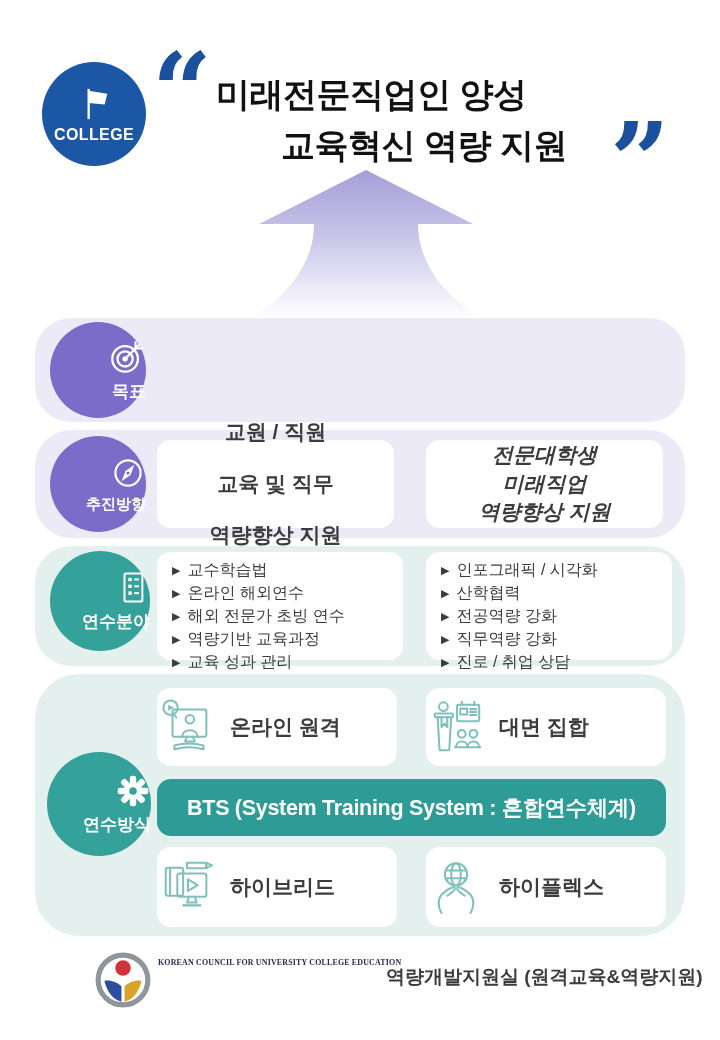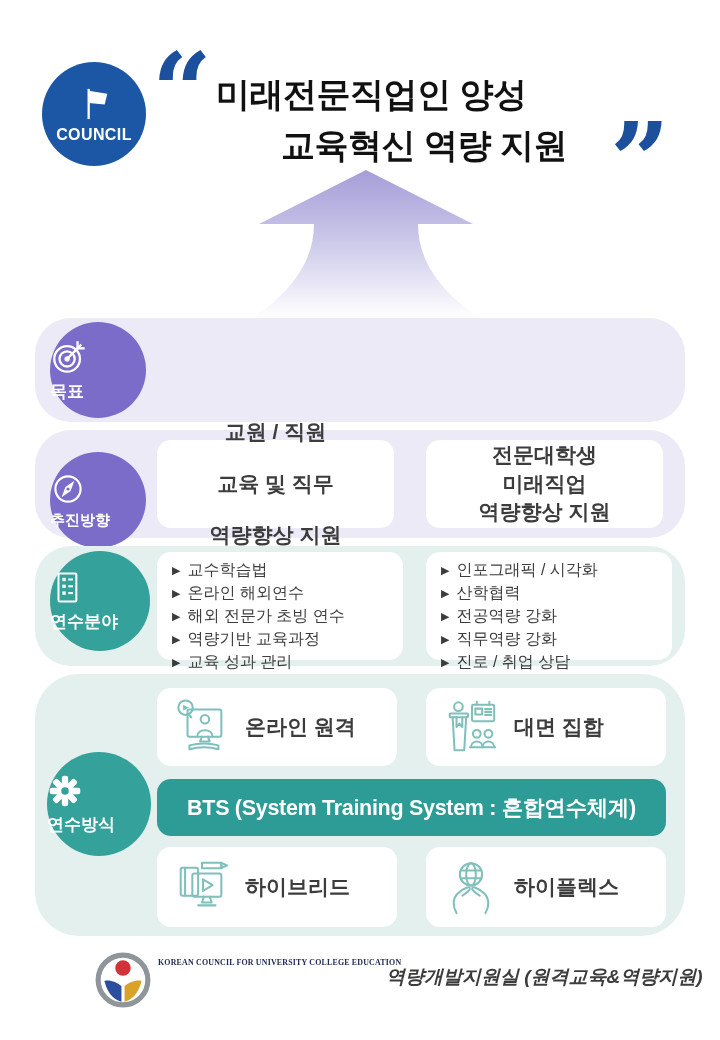--- a/index.html
+++ b/index.html
@@ -20,80 +20,80 @@
   .mission-line1{left:216px;top:72px;}
   .mission-line2{left:281px;top:123px;}
   
   .up-arrow{position:absolute;left:252px;top:170px;}
   
   .band{position:absolute;left:35px;width:650px;border-radius:36px;}
   .band-lavender{background:#eceaf6;}
   .band-mint{background:#e3f0ed;}
   .row-circle{
     position:absolute;border-radius:50%;color:#fff;
-    display:flex;flex-direction:column;align-items:flex-start;justify-content:center;gap:4px;
+    display:flex;flex-direction:column;align-items:flex-end;justify-content:center;gap:4px;
   }
   .circle-purple{background:#7a6cc8;}
   .circle-teal{background:#35a19b;}
   .row-circle .circ-label{font-weight:bold;color:#fff;white-space:nowrap;}
   .white-box{position:absolute;background:#fff;border-radius:14px;}
   .center-col{display:flex;flex-direction:column;align-items:center;justify-content:center;text-align:center;}
   .dark-bold{color:#3c3c3c;font-weight:bold;}
   
   .goal-band{top:318px;height:104px;}
   .goal-circle{left:50px;top:322px;width:96px;height:96px;}
   .goal-box{left:156px;top:328px;width:492px;height:84px;font-size:22.5px;line-height:1.45;}
   
   .dir-band{top:430px;height:108px;}
-  .dir-circle{left:50px;top:452px;width:96px;height:96px;}
+  .dir-circle{left:50px;top:436px;width:96px;height:96px;}
   .dir-box{top:440px;width:237px;height:88px;font-size:21px;line-height:1.38;}
   .dir-box1{left:157px;gap:23px;}
-  .dir-box2{left:426px;}
+  .dir-box2{left:426px;font-style:italic;}
   
   .fld-band{top:546px;height:120px;}
   .fld-circle{left:50px;top:551px;width:100px;height:100px;}
   .fld-box{top:552px;width:246px;height:108px;padding:9px 4px 9px 15px;box-sizing:border-box;}
   .fld-box1{left:157px;}
   .fld-box2{left:426px;}
   .fld-list{list-style:none;margin:0;padding:0;}
   .fld-list li{font-size:16px;line-height:18px;color:#3c3c3c;white-space:nowrap;display:flex;align-items:center;}
   .fld-list li + li{margin-top:5px;}
   .bullet{font-size:11px;color:#3c3c3c;margin-right:7px;}
   
   .mth-band{top:674px;height:262px;border-radius:44px;}
   .mth-circle{left:47px;top:752px;width:104px;height:104px;}
-  .mth-box{display:flex;align-items:center;gap:14px;padding-left:16px;box-sizing:border-box;font-size:21px;}
+  .mth-box{display:flex;align-items:center;gap:14px;padding-left:1px;box-sizing:border-box;font-size:21px;}
   .mth-top{top:688px;height:78px;width:240px;}
   .mth-bot{top:847px;height:80px;width:240px;}
   .col-a{left:157px;} .col-b{left:426px;}
   .bts-band{
     position:absolute;left:157px;top:779px;width:509px;height:57px;border-radius:14px;background:#2d9b96;
     display:flex;align-items:center;justify-content:center;color:#fff;font-size:21.5px;font-weight:bold;letter-spacing:-0.3px;
   }
   
   .footer-logo{position:absolute;left:94px;top:951px;}
   .org-block{position:absolute;left:158px;top:956px;display:flex;flex-direction:column;}
   .org-kr{font-size:22px;font-weight:800;color:#232c52;letter-spacing:.5px;white-space:nowrap;}
   .org-en{font-family:"Liberation Serif", serif;font-size:7.9px;font-weight:bold;color:#232c52;letter-spacing:.2px;margin-top:2px;white-space:nowrap;}
-  .dept{position:absolute;left:386px;top:964px;font-size:19px;font-weight:bold;color:#3c3c3c;white-space:nowrap;font-style:italic;}
+  .dept{position:absolute;left:386px;top:964px;font-size:19px;font-weight:bold;color:#3c3c3c;white-space:nowrap;}
   svg{display:block;}
 </style>
 </head>
 <body>
 
 <div class="canvas">
 
   <div class="mission-circle">
     <span>
       <svg width="32" height="38" viewBox="0 0 36 40">
         <line x1="12" y1="3" x2="12" y2="37" stroke="#fff" stroke-width="2.6"></line>
         <polygon points="12,5 33,8.5 30,20.5 12,19" fill="#fff"></polygon>
       </svg>
     </span>
-    <span class="mission-badge">COUNCIL</span>
+    <span class="mission-badge">COLLEGE</span>
   </div>
   <div class="quote quote-open">“</div>
   <div class="mission-line mission-line2">교육혁신 역량 지원</div>
   <div class="mission-line mission-line1">미래전문직업인 양성</div>
   <div class="quote quote-close">”</div>
 
   <div class="up-arrow">
     <svg width="228" height="148" viewBox="0 0 228 148">
       <defs>
         <linearGradient id="ag" x1="0" y1="0" x2="0" y2="1">

